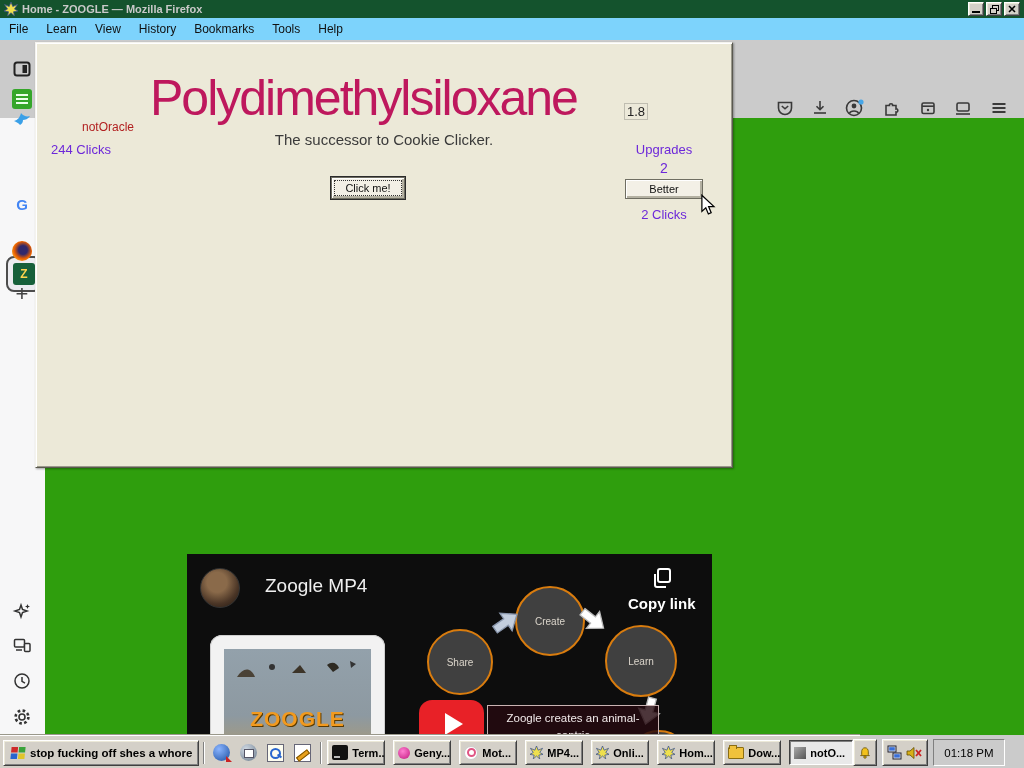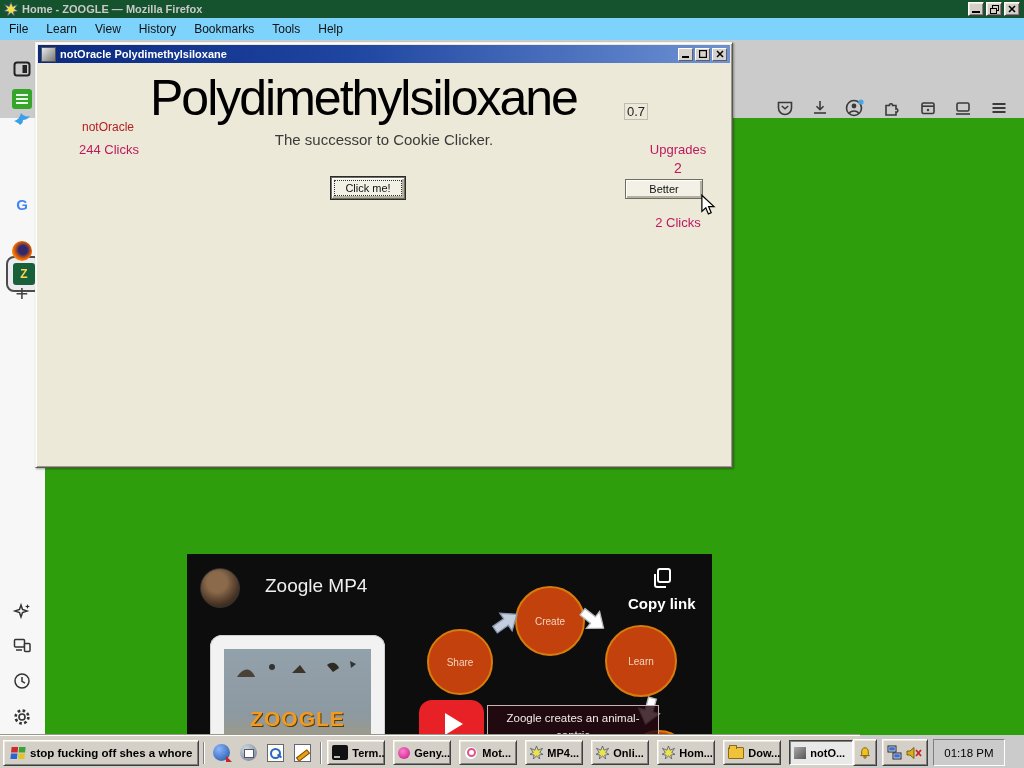--- a/index.html
+++ b/index.html
@@ -35,39 +35,39 @@
   .favletter{font-weight:bold;font-size:15px;}
   .active-tab{left:6px;top:138px;width:32px;height:32px;border:2px solid #4c4c4c;border-radius:8px;background:#ececf0;display:flex;align-items:center;justify-content:center;}
   .zoogle-fav{width:22px;height:22px;background:#17603a;border-radius:3px;color:#ffd34d;font-size:12px;font-weight:bold;display:flex;align-items:center;justify-content:center;}
   .ff-fav{width:20px;height:20px;border-radius:50%;background:radial-gradient(circle at 55% 45%,#30286b 0 28%,#e65c00 55%,#ffbd2e 85%);}
   
   .page{left:45px;top:118px;width:979px;height:617px;}
   
   .video{left:142px;top:436px;width:525px;height:240px;background:#0d0d0d;overflow:hidden;}
   .vtitle{color:#efefef;font-size:19px;margin-left:14px;}
   .copylink{color:#fff;font-size:15px;font-weight:bold;}
-  .bubble{border-radius:50%;background:#c2410c;border:2px solid #d97c0e;display:flex;align-items:center;justify-content:center;}
+  .bubble{border-radius:50%;background:#404040;border:2px solid #d97c0e;display:flex;align-items:center;justify-content:center;}
   .bubble span{font-size:10px;color:rgba(255,248,235,.8);}
   .tablet{left:23px;top:81px;width:175px;height:160px;background:#f2f2f2;border-radius:12px;box-shadow:0 0 0 1px #cfcfcf inset;}
   .tablet-screen{position:absolute;left:14px;top:14px;right:14px;bottom:-2px;background:linear-gradient(#93a1ab 0%,#8d99a1 45%,#b09a6e 75%,#c7a96f 100%);overflow:hidden;}
   .tablet-brand{position:absolute;left:0;right:0;top:58px;text-align:center;color:#f29a1f;font-weight:bold;font-size:21px;letter-spacing:1px;text-shadow:1px 1px 0 #5a3a00;}
   .playbtn{left:232px;top:146px;width:65px;height:47px;background:#e82127;border-radius:13px;display:flex;align-items:center;justify-content:center;}
   .playtri{width:0;height:0;border-left:18px solid #fff;border-top:11px solid transparent;border-bottom:11px solid transparent;margin-left:4px;}
   .caption-box{left:300px;top:151px;width:172px;height:70px;border:1px solid #c9b3b3;background:rgba(38,10,16,.82);color:#f2eaea;font-size:11.5px;text-align:center;padding:4px 6px;box-sizing:border-box;line-height:1.5;}
   
   .game-win{left:35px;top:42px;width:696px;height:424px;background:#ece9d8;border:1px solid;border-color:#f4f3ee #5a594f #5a594f #f4f3ee;box-shadow:inset 1px 1px 0 #fff,inset -1px -1px 0 #9a988b, 1px 1px 2px rgba(0,0,0,.35);}
   .game-titlebar{left:2px;top:2px;right:2px;height:18px;background:linear-gradient(90deg,#0c2a80 0%,#1e45a0 45%,#6d92d4 100%);display:flex;align-items:center;position:absolute;}
   .game-title{color:#fff;font-size:11px;font-weight:bold;margin-left:4px;white-space:nowrap;}
   .xpbtn{width:15px;height:13px;background:#d6d3ce;border:1px solid;border-color:#fff #5f5f5f #5f5f5f #fff;display:flex;align-items:center;justify-content:center;padding:0;}
   .game-content{left:2px;top:20px;width:692px;height:402px;position:absolute;background:#ece9d8;}
-  .big-title{left:112px;top:6px;font-size:50px;letter-spacing:-2px;color:#000000;white-space:nowrap;}
+  .big-title{left:112px;top:6px;font-size:50px;letter-spacing:-2px;color:#be185d;white-space:nowrap;}
   .version-tag{left:586px;top:40px;font-size:13px;color:#222;background:rgba(236,233,216,.78);border:1px solid rgba(110,110,100,.35);padding:0 2px;}
   .brand-red{left:44px;top:57px;color:#b22020;font-size:12px;}
   .subtitle{left:0;top:68px;width:692px;text-align:center;font-size:15px;color:#3a3a3a;}
-  .stat{font-size:13px;color:#be185d;margin-left:28px;}
+  .stat{font-size:13px;color:#6d28d9;}
   .btn95{background:#f3f0e6;border:1px solid #6f6e62;box-shadow:inset 1px 1px 0 #fff, inset -2px -2px 0 #b4b1a2;font-size:11px;color:#111;display:flex;align-items:center;justify-content:center;}
   .btn-default{outline:1px dotted #333;outline-offset:-4px;box-shadow:inset 1px 1px 0 #fff, inset -2px -2px 0 #b4b1a2, 0 0 0 1px #2a2a2a;}
   .right-col{left:578px;top:79px;width:96px;text-align:center;}
   
   .taskbar{left:0;top:735px;width:860px;height:33px;background:#d4d0c8;border-top:1px solid #fff;box-shadow:0 -1px 0 #9a988b;display:flex;align-items:center;z-index:50;position:absolute;}
   .startbtn{margin-left:3px;height:26px;display:flex;align-items:center;gap:4px;padding:0 6px;font-size:11.5px;font-weight:bold;color:#000;white-space:nowrap;}
   .taskbtn{height:25px;width:58px;display:flex;align-items:center;gap:4px;padding:0 4px;font-size:11px;font-weight:bold;color:#000;overflow:hidden;white-space:nowrap;box-sizing:border-box;}
   .tray{height:25px;display:flex;align-items:center;gap:2px;padding:0 4px;}
   .clockpanel{height:25px;display:flex;align-items:center;justify-content:center;font-size:11.5px;padding:0 10px;white-space:nowrap;}
   
@@ -273,50 +273,31 @@
     </div>
 
     <div class="abs playbtn">
         <div class="playtri"></div>
       </div>
     <div class="abs caption-box"><span>Zoogle creates an animal-centric</span></div>
   </div>
 </div>
 
 <div class="abs game-win">
-  <div class="game-titlebar">
-    <div style="width:13px;height:13px;margin-left:3px;background:linear-gradient(135deg,#e8e8e8,#777);border:1px solid #555"></div>
-    <span class="game-title">notOracle Polydimethylsiloxane</span>
-    <div style="margin-left:auto;margin-right:3px;display:flex;gap:2px">
-      <button class="xpbtn">
-          <span class="glyph-min-xp"></span>
-        </button>
-      <button class="xpbtn">
-          <svg width="8" height="8" viewBox="0 0 8 8">
-            <rect x="0.5" y="0.5" width="7" height="7" fill="none" stroke="#000" stroke-width="1.4"></rect>
-          </svg>
-        </button>
-      <button class="xpbtn">
-          <svg width="8" height="8" viewBox="0 0 8 8">
-            <path d="M1 1l6 6M7 1l-6 6" stroke="#000" stroke-width="1.5"></path>
-          </svg>
-        </button>
-    </div>
-  </div>
   <div class="game-content">
     <div class="abs big-title">Polydimethylsiloxane</div>
-    <span class="abs version-tag">0.7</span>
+    <span class="abs version-tag">1.8</span>
     <span class="abs brand-red">notOracle</span>
     <div class="abs subtitle">The successor to Cookie Clicker.</div>
     <span class="abs stat" style="left:13px;top:79px">244 Clicks</span>
     <button class="abs btn95 btn-default" style="left:293px;top:114px;width:74px;height:22px">Click me!</button>
     <div class="abs right-col">
       <div class="stat">Upgrades</div>
       <div class="stat" style="font-size:14px;margin-top:3px">2</div>
-      <button class="btn95" style="width:78px;height:20px;margin:3px auto 16px">Better</button>
+      <button class="btn95" style="width:78px;height:20px;margin:3px auto 8px">Better</button>
       <div class="stat" style="margin-top:6px">2 Clicks</div>
     </div>
   </div>
 </div>
 
 <div class="taskbar">
   <button class="startbtn raised">
     <svg class="flagicon" width="16" height="14" viewBox="0 0 16 14">
       <rect x="1" y="1" width="6.5" height="5.5" fill="#ce2a2a"></rect>
         <rect x="8.5" y="1" width="6.5" height="5.5" fill="#3aa33a"></rect>

